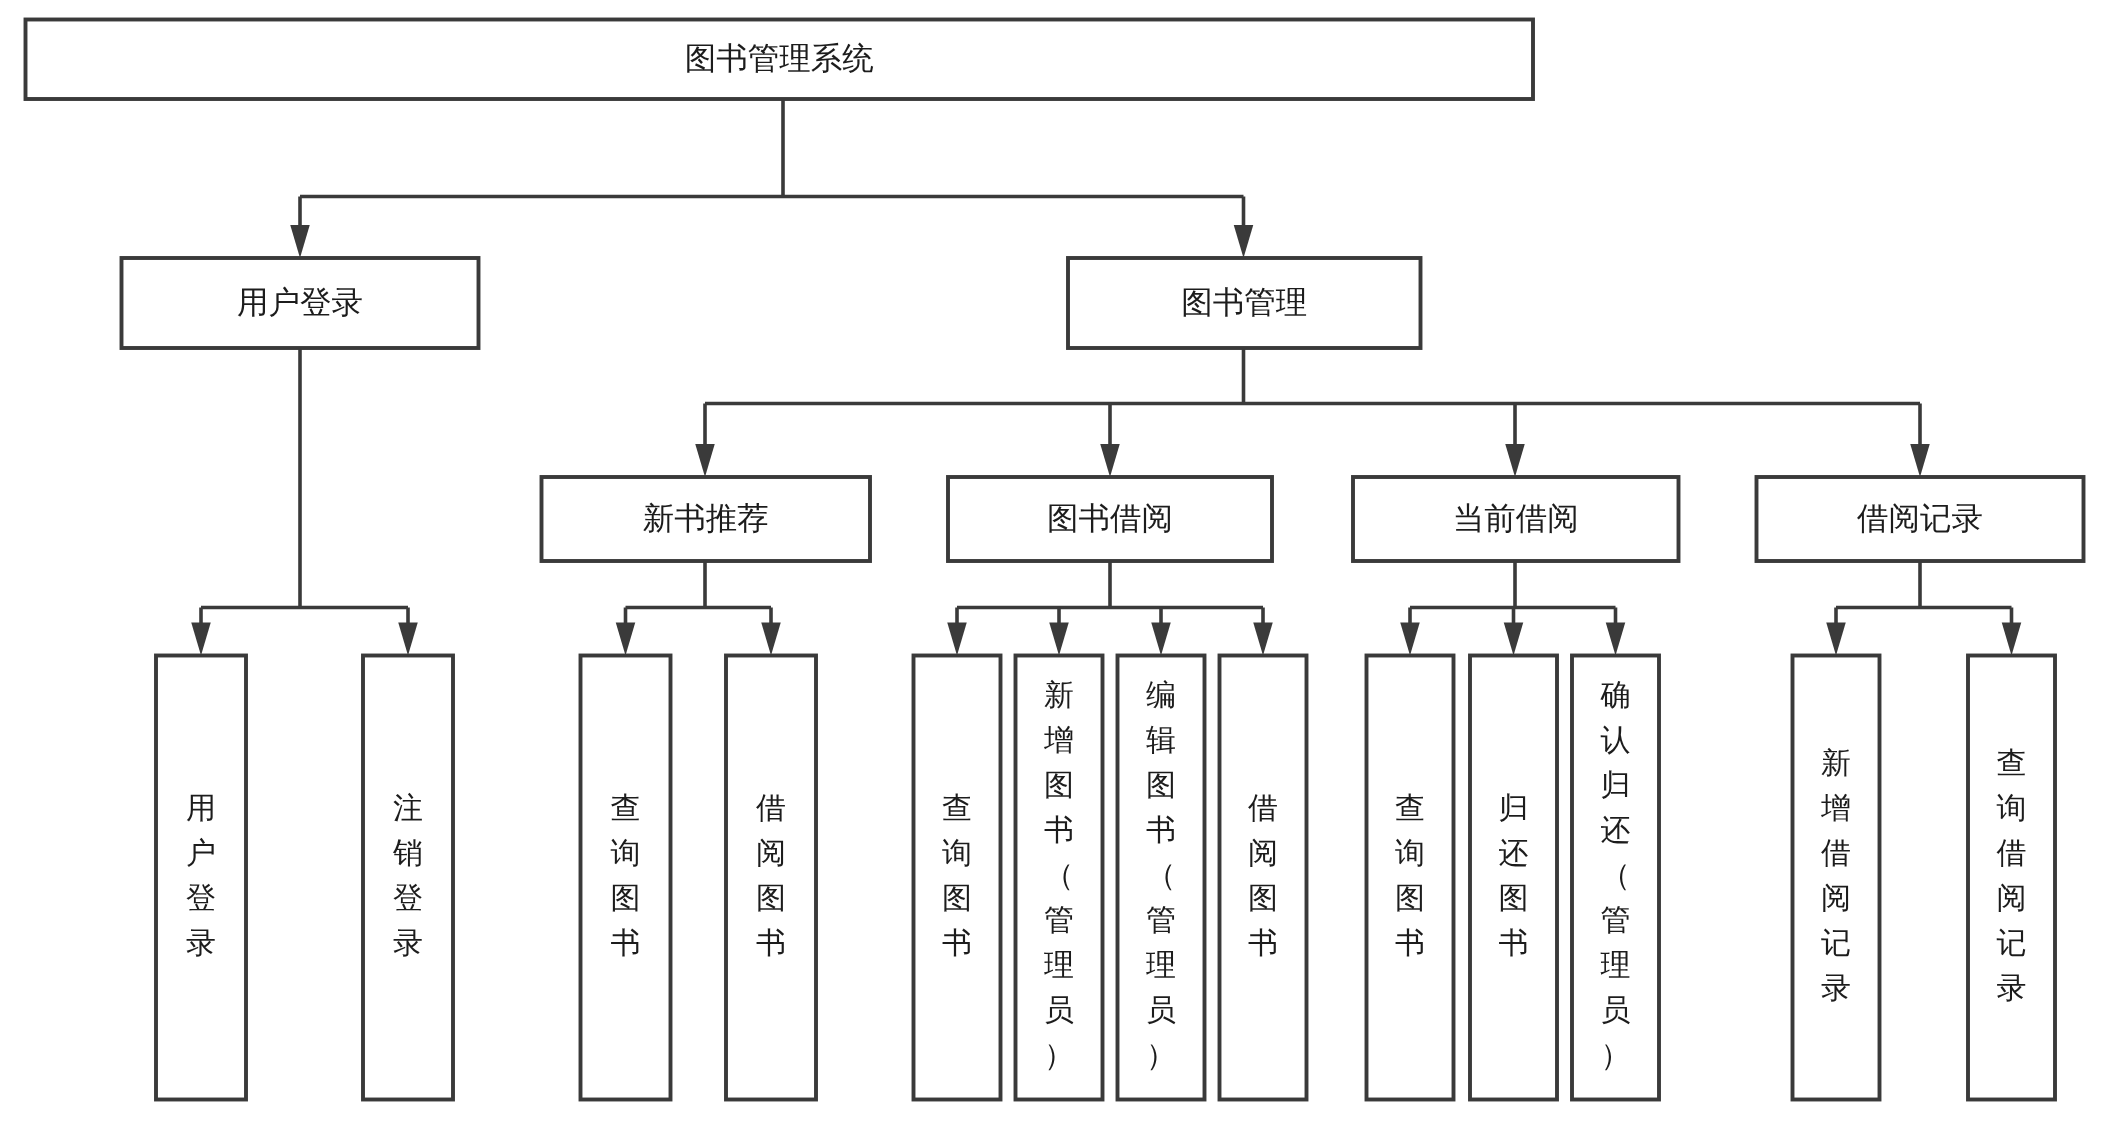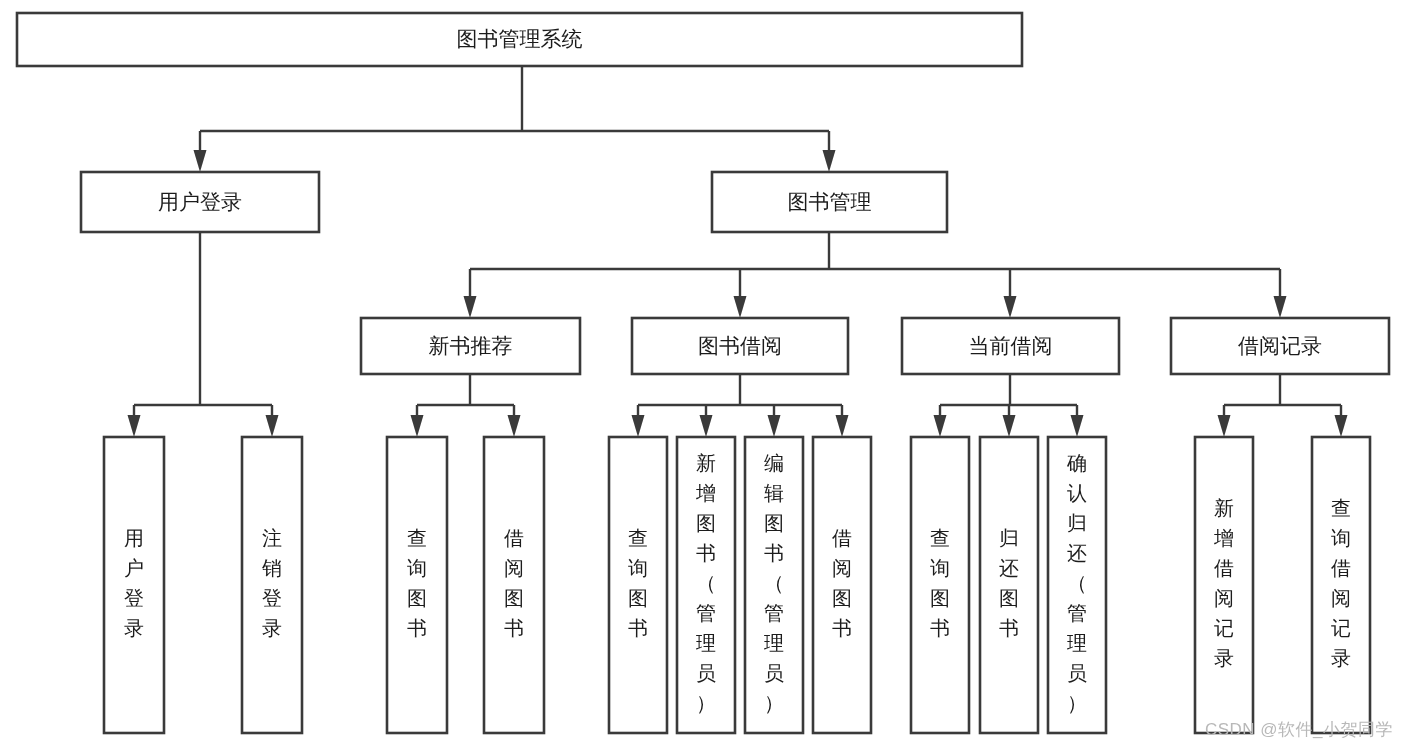--- a/index.html
+++ b/index.html
@@ -205,14 +205,13 @@
           <rect x="1195" y="437" width="58" height="296" class="node-box"></rect>
           <text x="1224" y="510" class="node-label vertical"><tspan x="1224" dy="0">新</tspan><tspan x="1224" dy="30">增</tspan><tspan x="1224" dy="30">借</tspan><tspan x="1224" dy="30">阅</tspan><tspan x="1224" dy="30">记</tspan><tspan x="1224" dy="30">录</tspan></text>
         </g>
         <g>
           <rect x="1312" y="437" width="58" height="296" class="node-box"></rect>
           <text x="1341" y="510" class="node-label vertical"><tspan x="1341" dy="0">查</tspan><tspan x="1341" dy="30">询</tspan><tspan x="1341" dy="30">借</tspan><tspan x="1341" dy="30">阅</tspan><tspan x="1341" dy="30">记</tspan><tspan x="1341" dy="30">录</tspan></text>
         </g>
       </g>
   </svg>
 
-  <div class="watermark">CSDN @软件_小贺同学</div>
 </div>
 
 </body></html>

